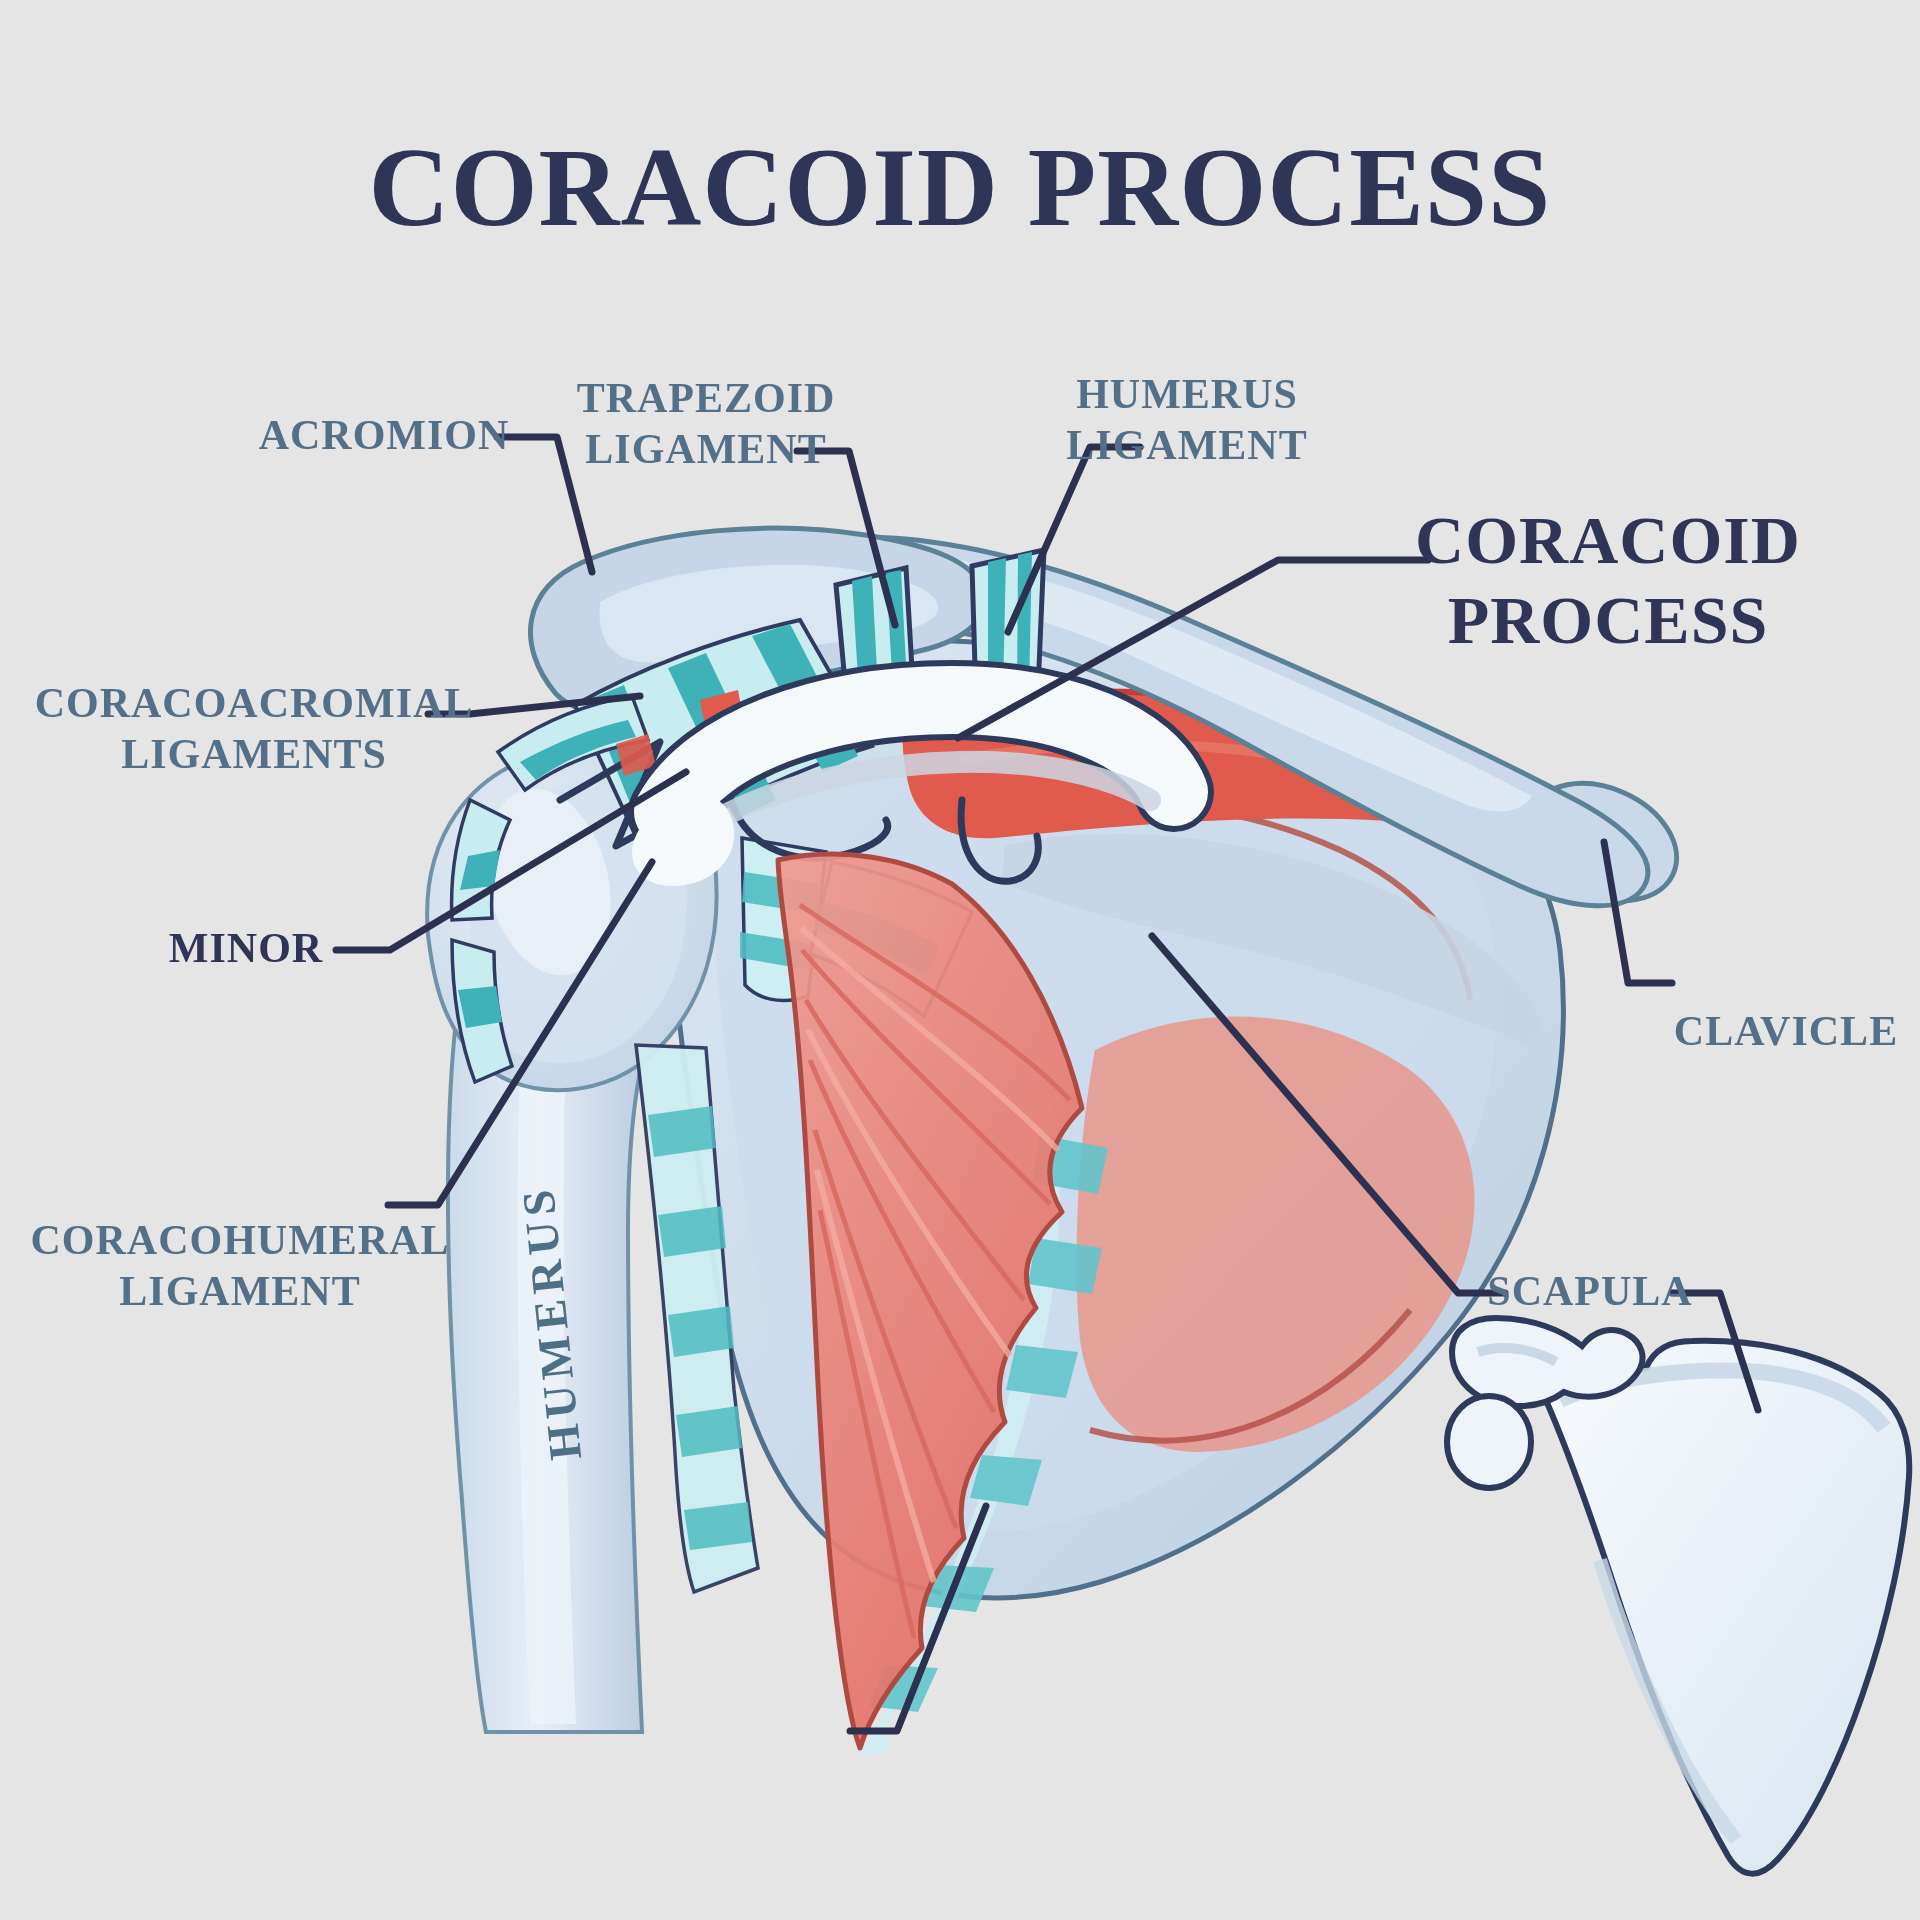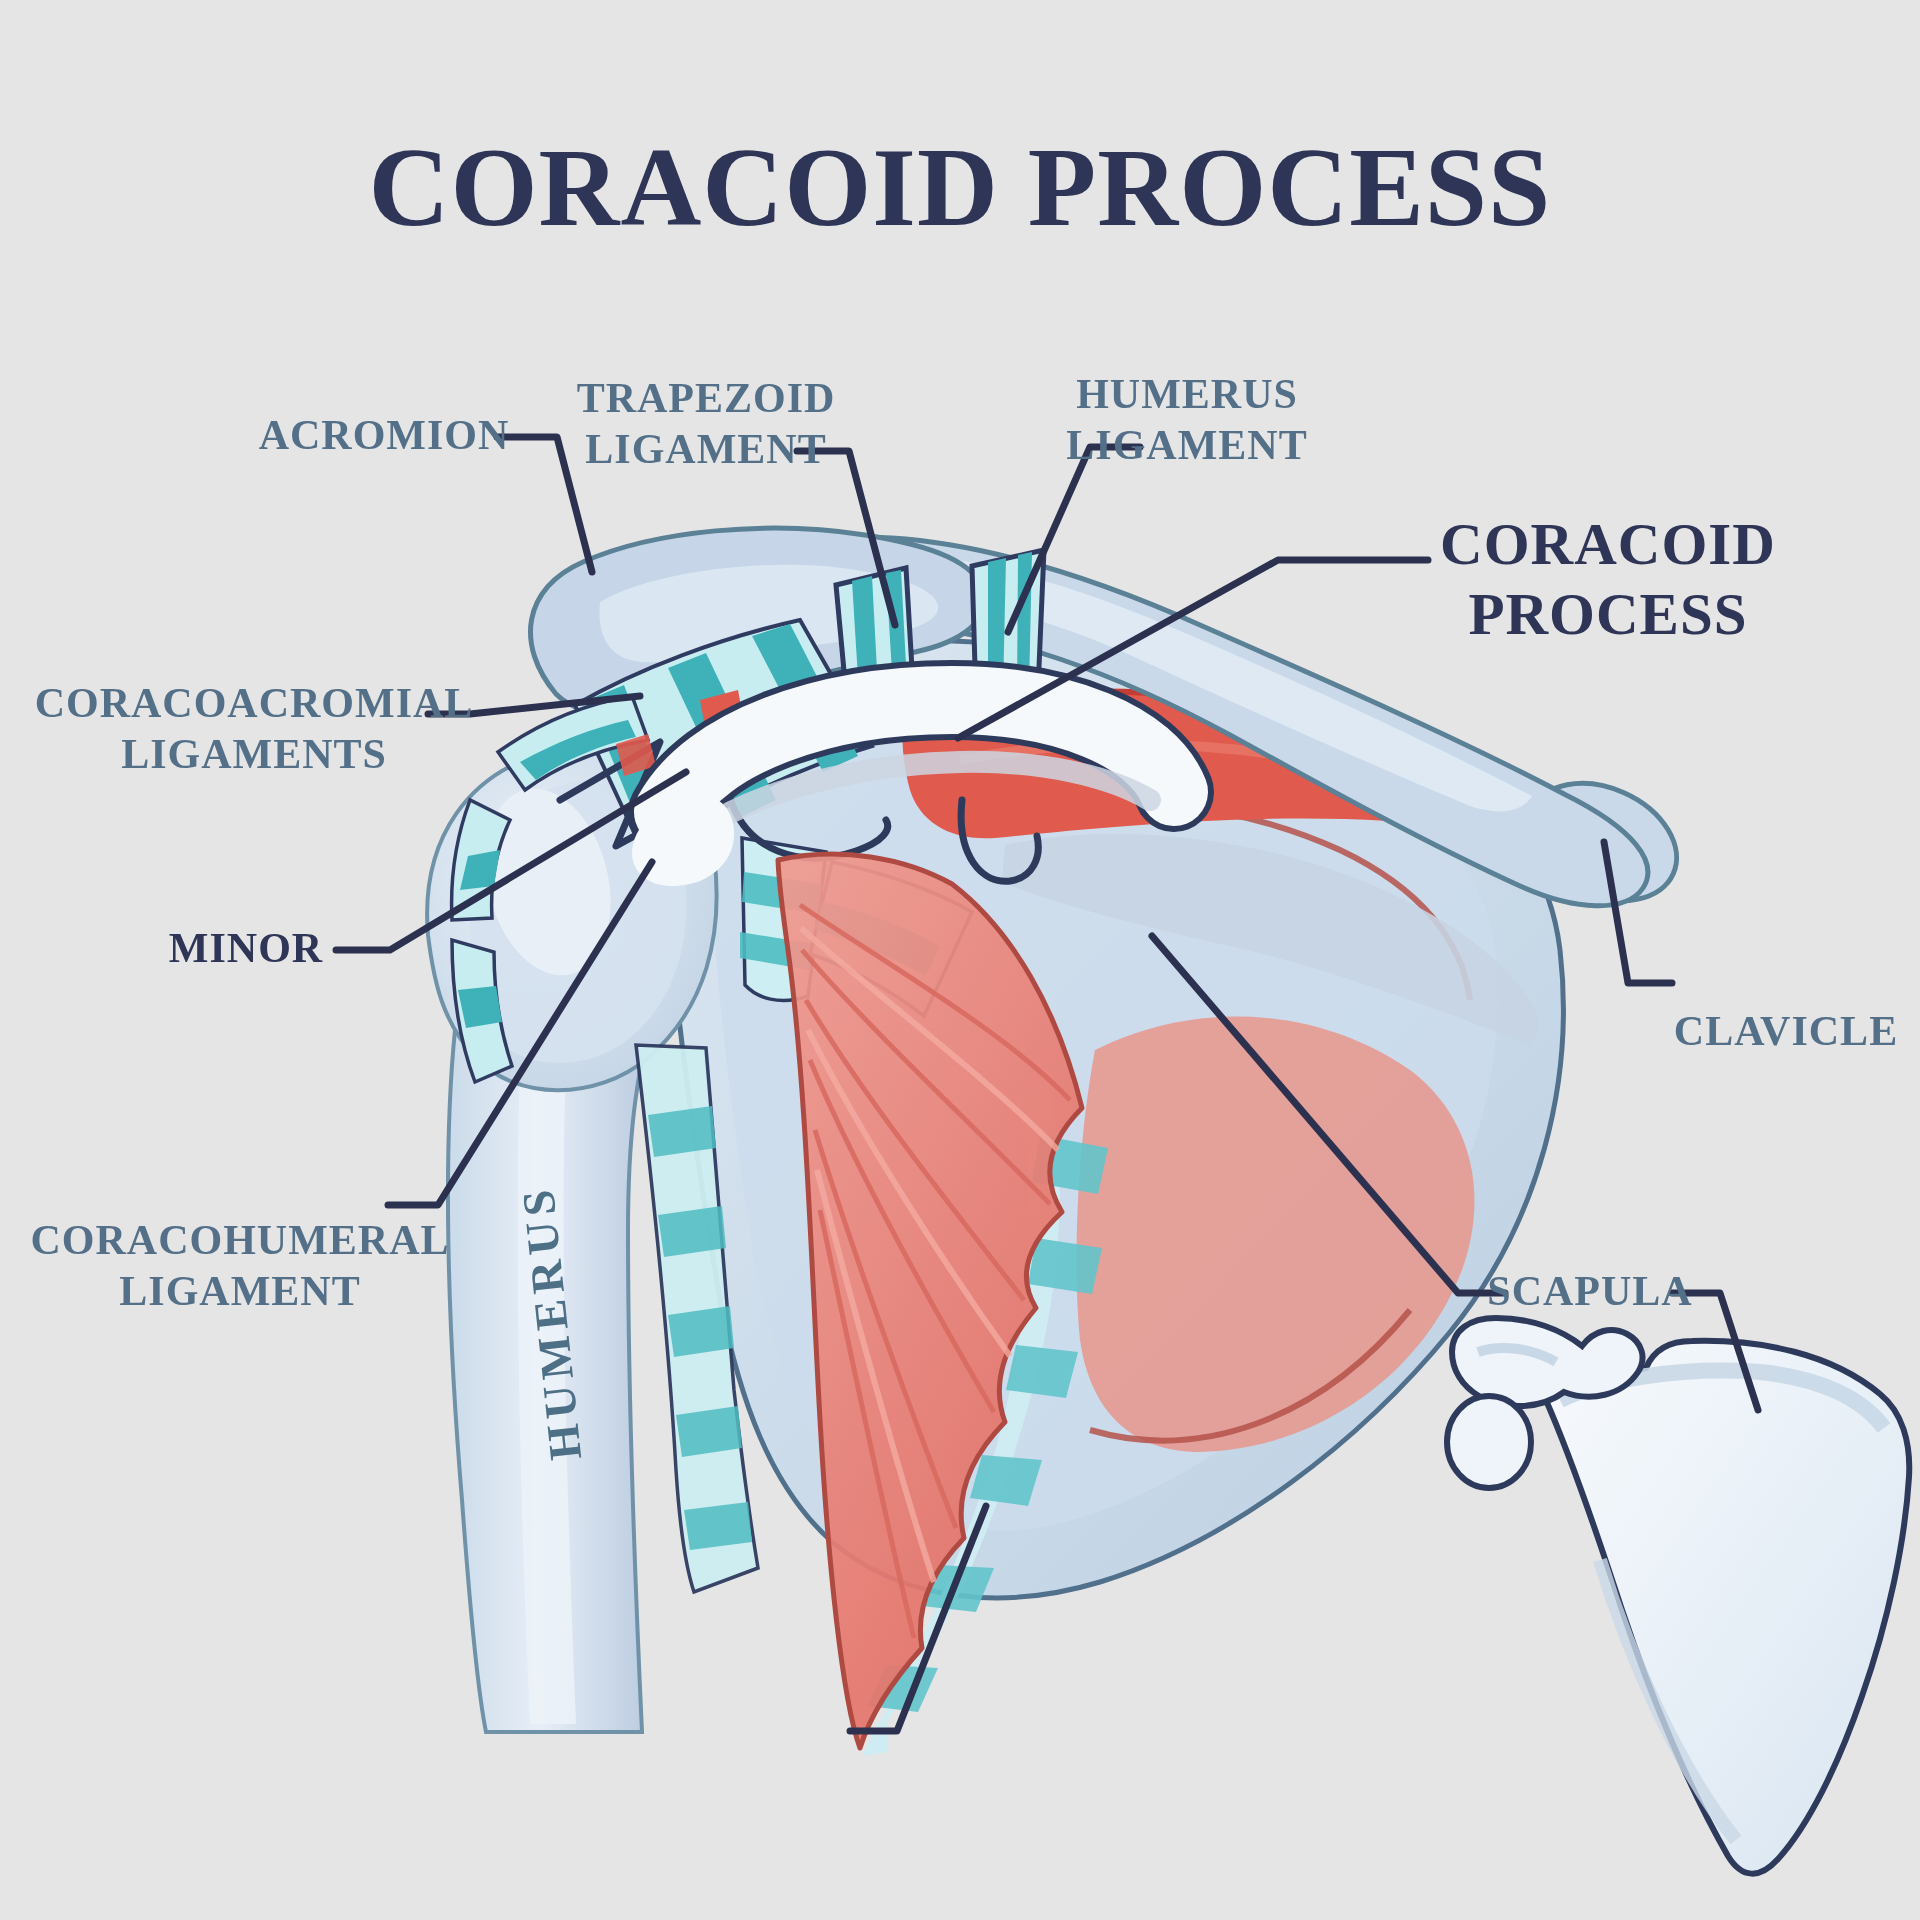--- a/index.html
+++ b/index.html
@@ -4,21 +4,21 @@
 <style>
   html,body{margin:0;padding:0;background:#ffffff;}
   .stage{position:relative;width:1920px;height:1920px;background:#e5e5e5;overflow:hidden;
          font-family:Liberation Serif, serif;}
   .illustration{position:absolute;left:0;top:0;width:1920px;height:1920px;}
   .page-title{position:absolute;left:50%;top:187px;transform:translate(-50%,-50%);
       font-size:112px;font-weight:bold;color:#2f3557;letter-spacing:1px;white-space:nowrap;}
   .lbl{position:absolute;transform:translate(-50%,-50%);font-weight:bold;color:#547089;
       font-size:42px;line-height:1.22;text-align:center;letter-spacing:1px;white-space:pre-line;}
   .lbl.navy{color:#2f3557;}
-  .lbl.big{font-size:59px;line-height:1.18;}
+  .lbl.big{font-size:68px;line-height:1.18;}
   .lbl-acromion{left:384px;top:436px;}
   .lbl-trapezoid{left:706px;top:424px;}
   .lbl-conoid{left:1187px;top:420px;}
   .lbl-coracoid{left:1608px;top:580px;}
   .lbl-coracoacromial{left:254px;top:729px;}
   .lbl-apex{left:246px;top:949px;}
   .lbl-coracohumeral{left:240px;top:1266px;}
   .lbl-clavicle{left:1786px;top:1032px;}
   .lbl-scapula{left:1590px;top:1292px;}
   .lbl-pectoralis{left:686px;top:1739px;}

